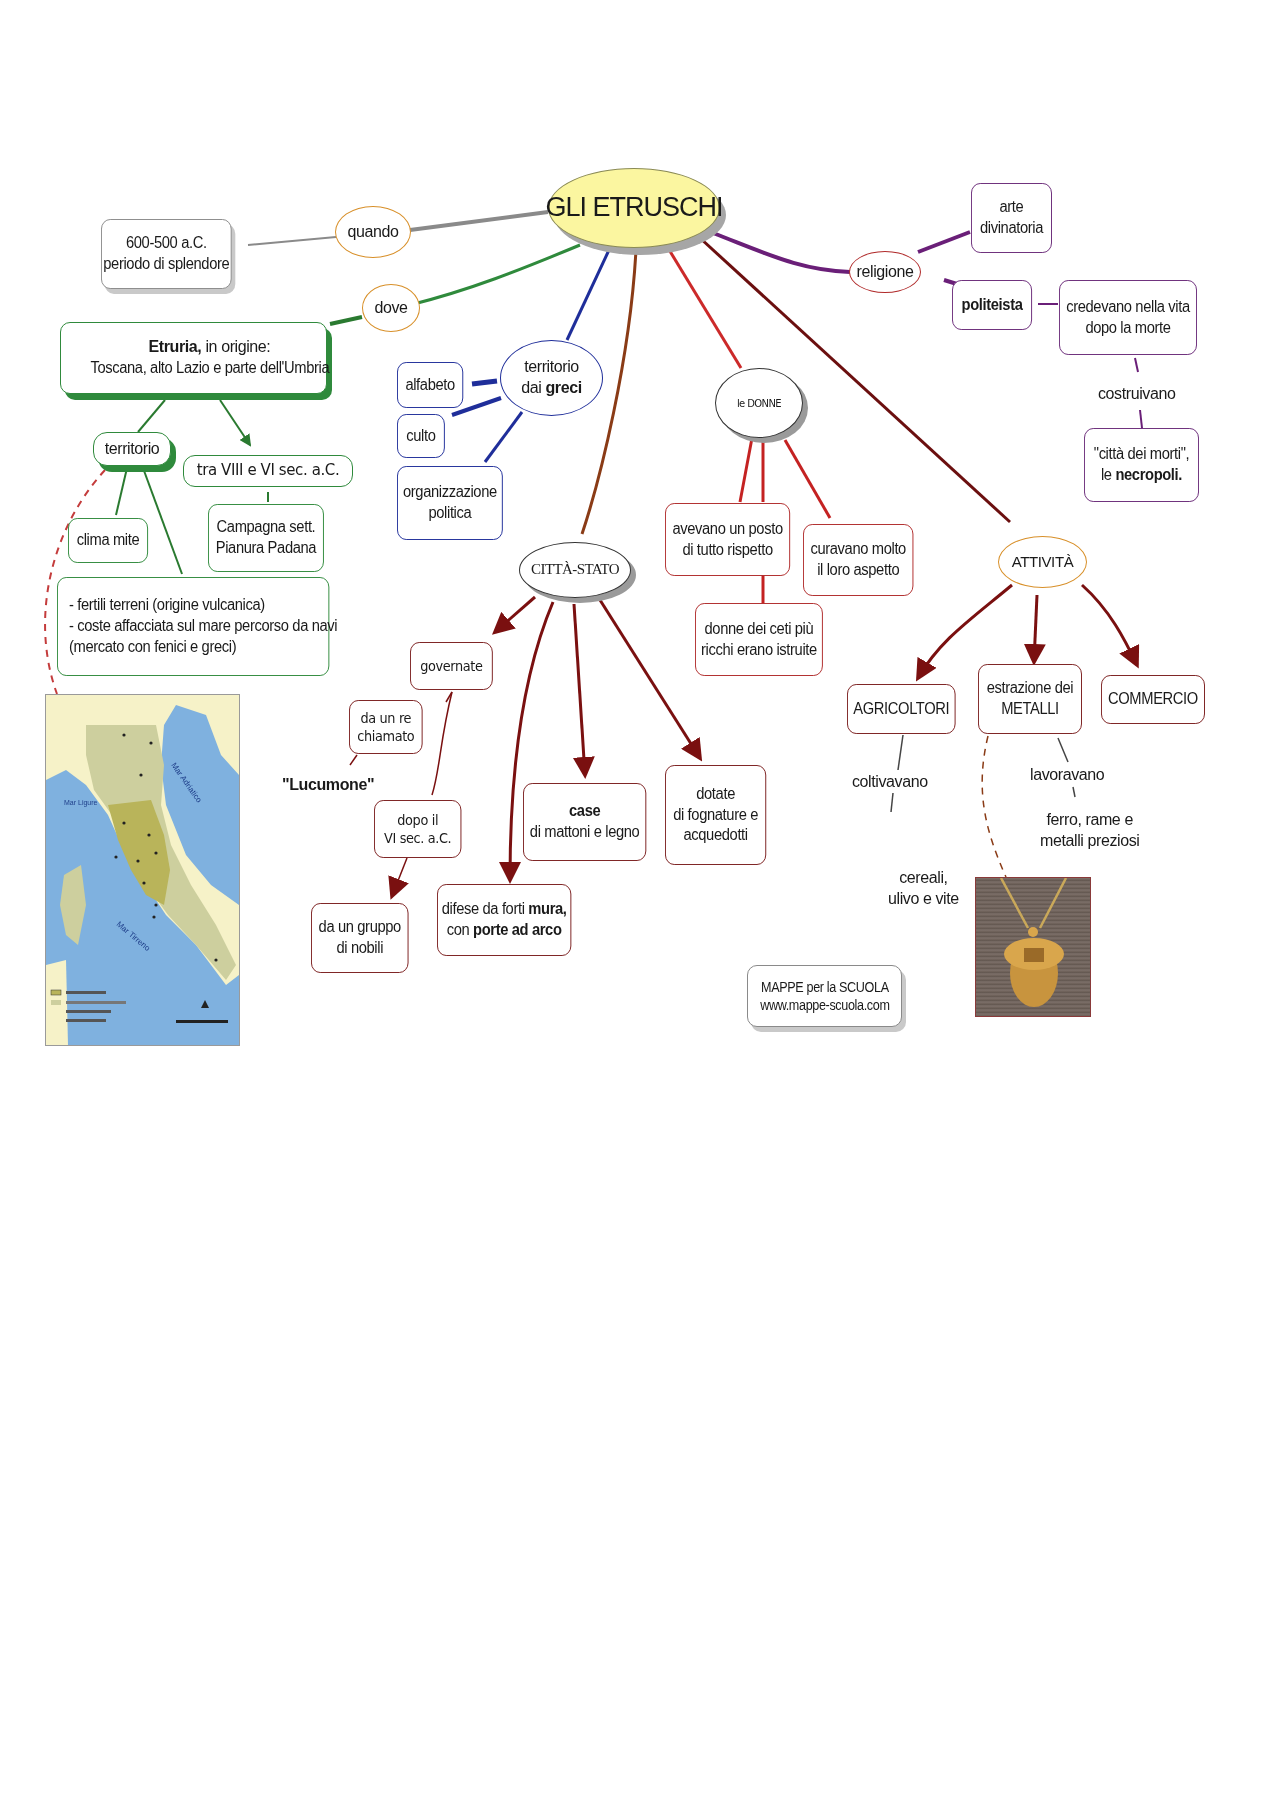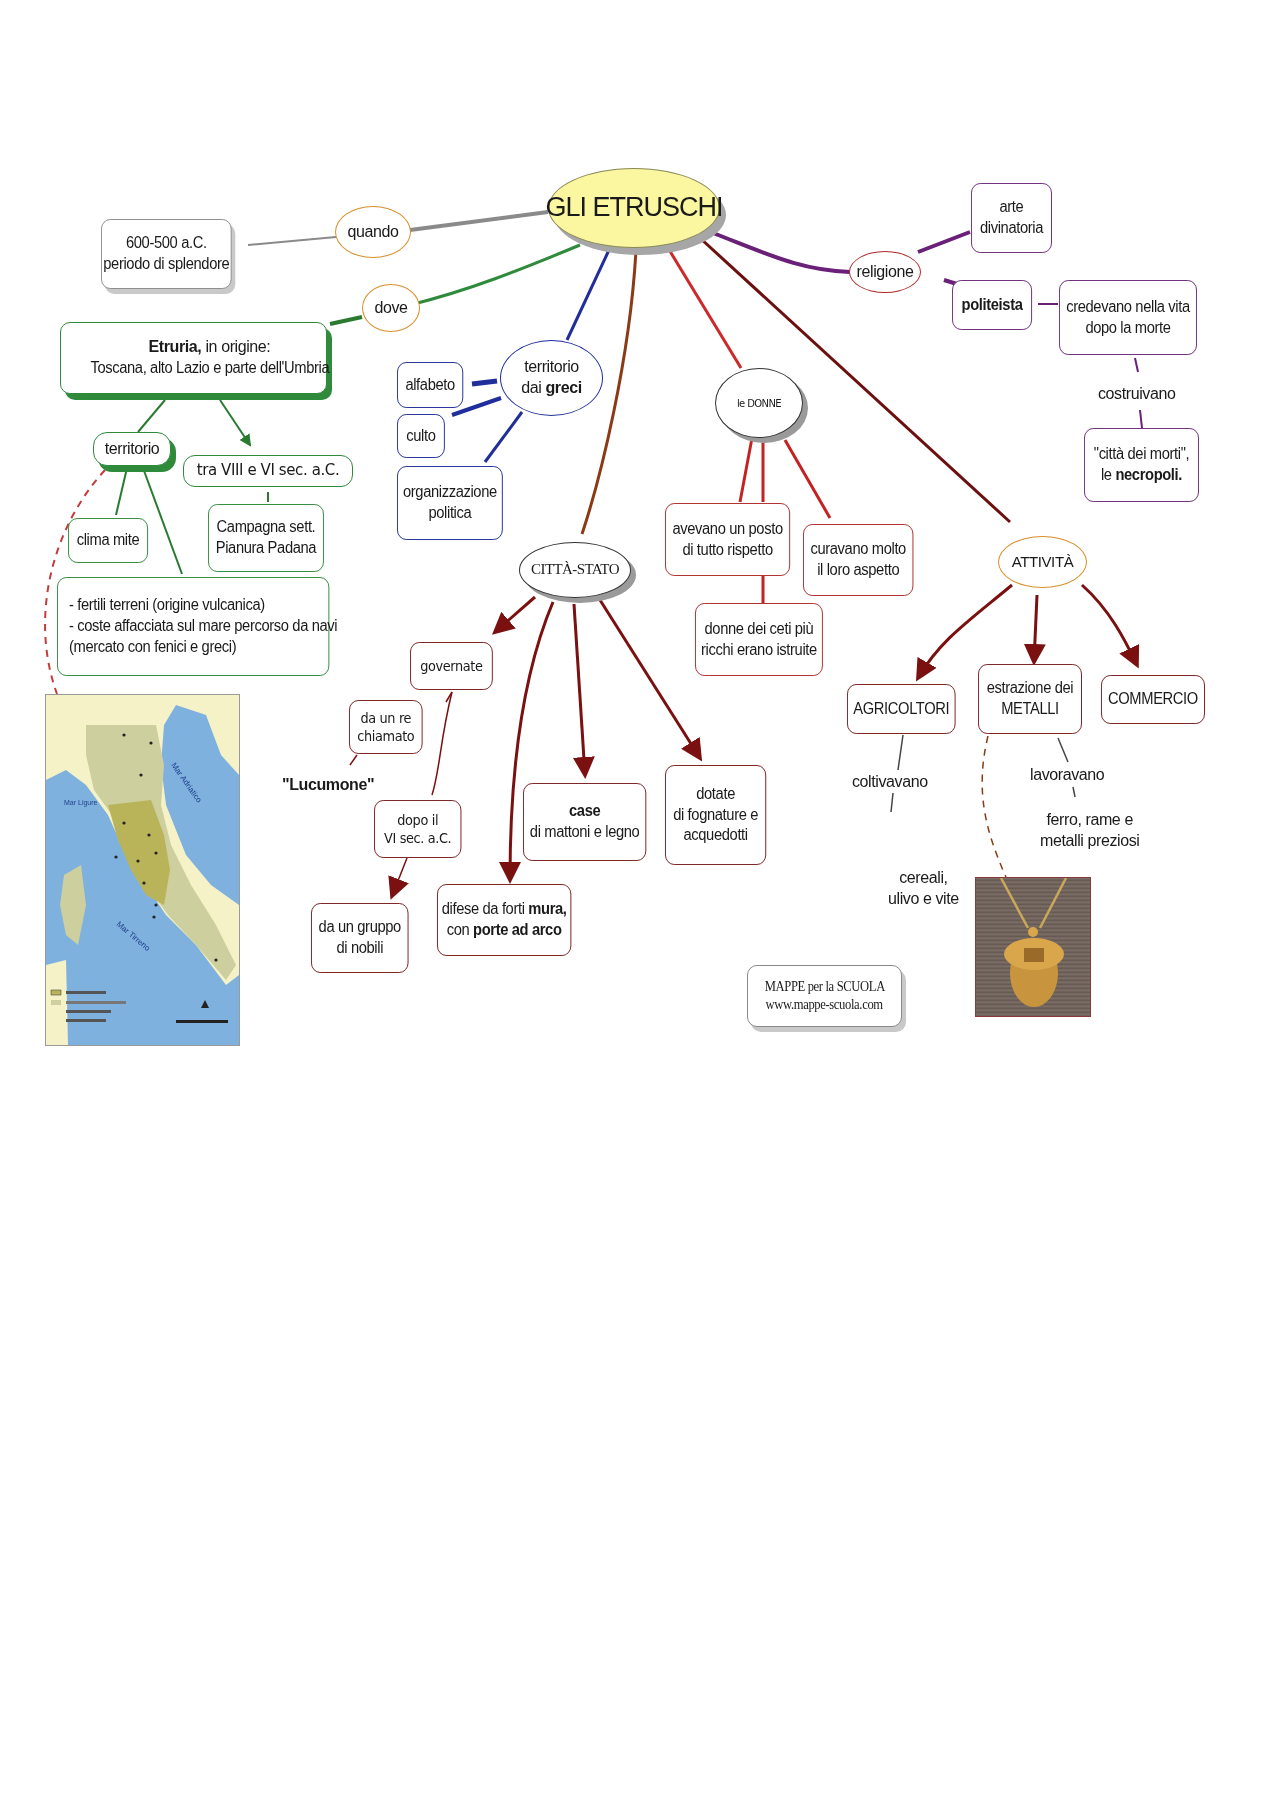--- a/index.html
+++ b/index.html
@@ -294,18 +294,18 @@
   <div id="pendant">
     <svg width="114" height="138" viewBox="0 0 114 138">
       <path d="M25,0 L52,50 M90,0 L64,50" stroke="#c9a85a" stroke-width="2.5" fill="none"></path>
       <ellipse cx="58" cy="95" rx="24" ry="34" fill="#c8943e"></ellipse>
       <ellipse cx="58" cy="76" rx="30" ry="16" fill="#d9a64c"></ellipse>
       <rect x="48" y="70" width="20" height="14" fill="#9a6a28"></rect>
       <circle cx="57" cy="54" r="5" fill="#d9a64c"></circle>
     </svg>
   </div>
 
-  <div class="node box grey" style="left:747px; top:965px; width:155px; height:62px; font-size:14px; transform:none;font-family:Liberation Serif, serif;">
+  <div class="node box grey" style="left:747px; top:965px; width:155px; height:62px; font-size:14px; transform:none;">
     <span class="line" style="transform:scaleX(0.9);">MAPPE per la SCUOLA</span>
     <span class="line" style="transform:scaleX(0.9);">www.mappe-scuola.com</span>
   </div>
 
 </div>
 
 </body></html>

